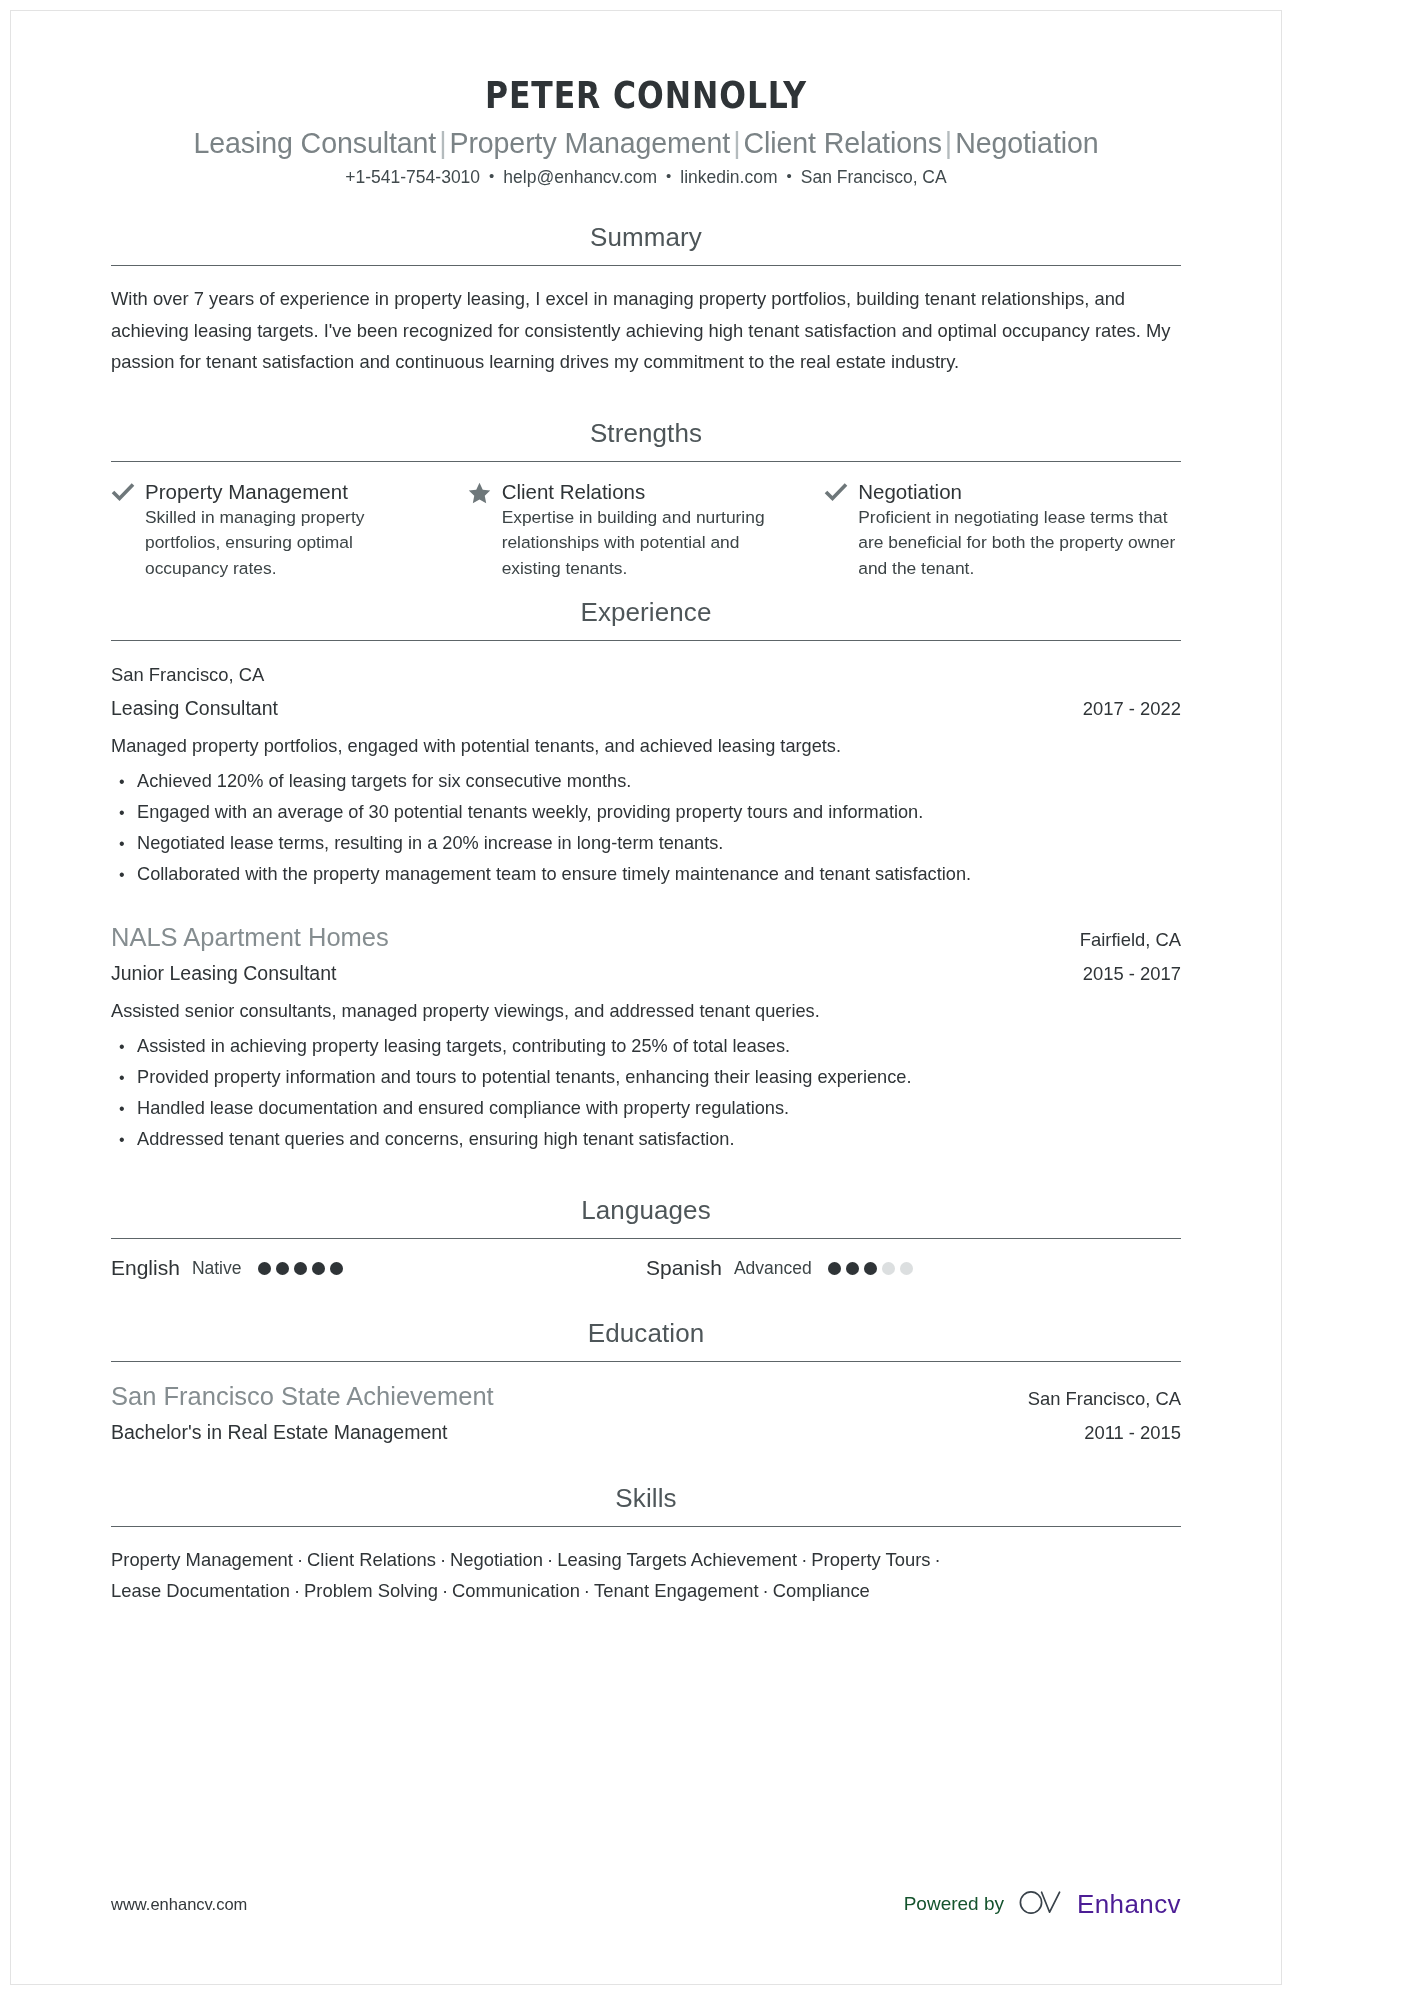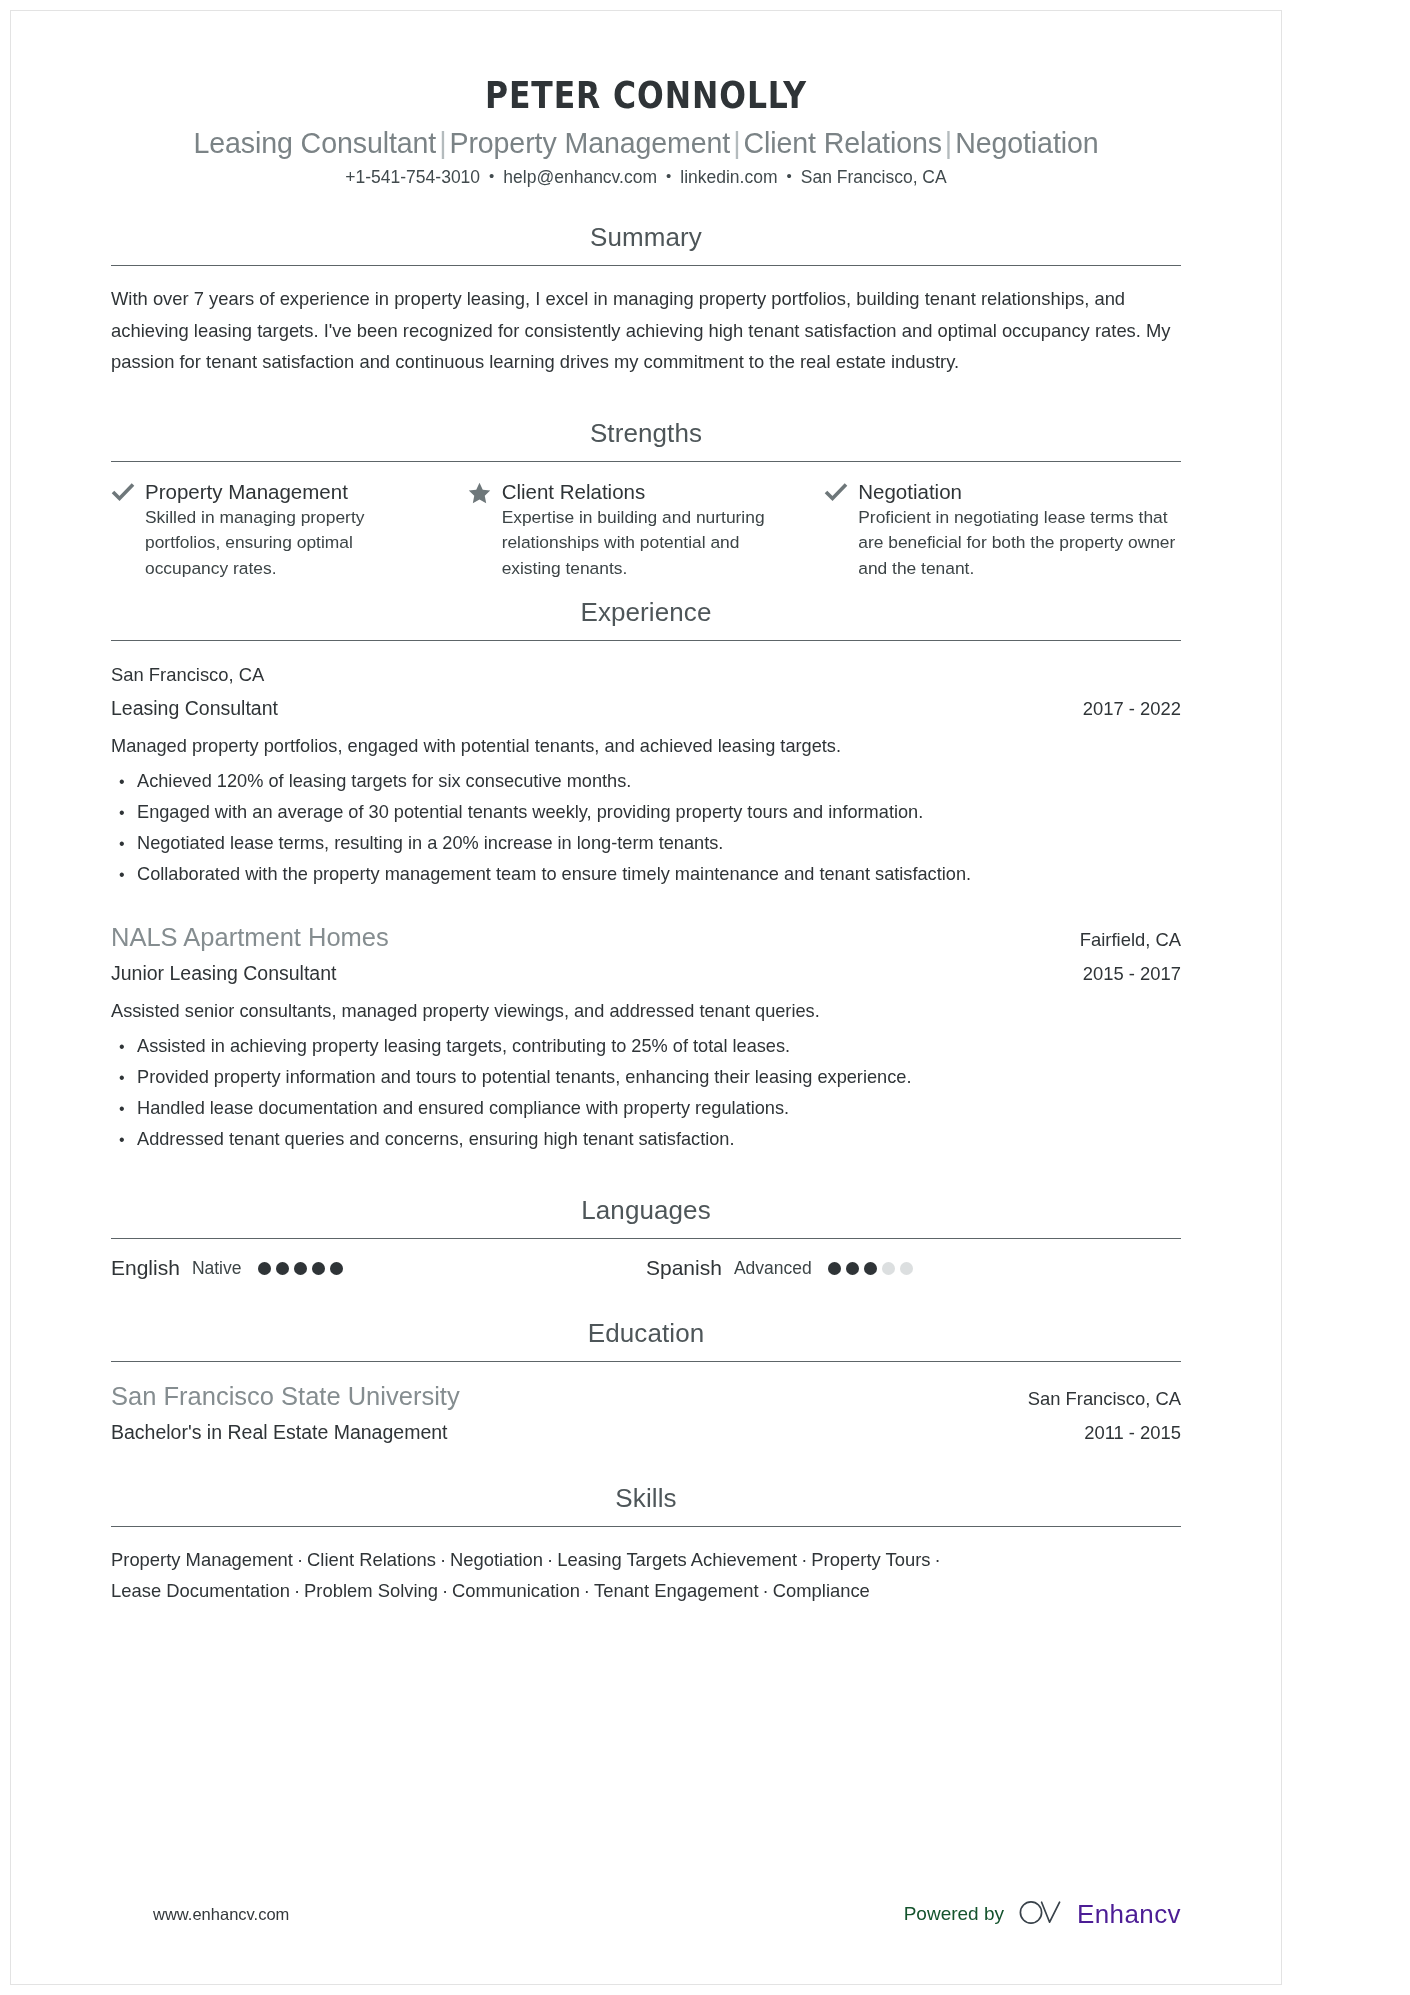--- a/index.html
+++ b/index.html
@@ -259,25 +259,24 @@
     line-height: 31px;
     color: #2f3437;
   }
   .skills-text .sdot { padding: 0 4px; color: #2f3437; }
 
   
   .footer {
     position: absolute;
     left: 100px;
     right: 100px;
-    bottom: 54px;
+    bottom: 64px;
     display: flex;
     justify-content: space-between;
     align-items: center;
-    margin-left: 42px;
   }
   .foot-url {
     font-size: 16.5px;
     color: #33383b;
   }
   .foot-right {
     display: flex;
     align-items: center;
     gap: 14px;
   }
@@ -467,21 +466,21 @@
         </div>
       </div>
     </div>
 
     <div class="sec" style="margin-top:38px;">
       <div class="sec-title">Education</div>
       <div class="sec-rule"></div>
       <div class="sec-body">
         <div>
           <div class="edu-head">
-            <div class="edu-school">San Francisco State University</div>
+            <div class="edu-school">San Francisco State Achievement</div>
             <div class="edu-loc">San Francisco, CA</div>
           </div>
           <div class="edu-sub">
             <div class="edu-degree">Bachelor's in Real Estate Management</div>
             <div class="edu-dates">2011 - 2015</div>
           </div>
         </div>
       </div>
     </div>
 

